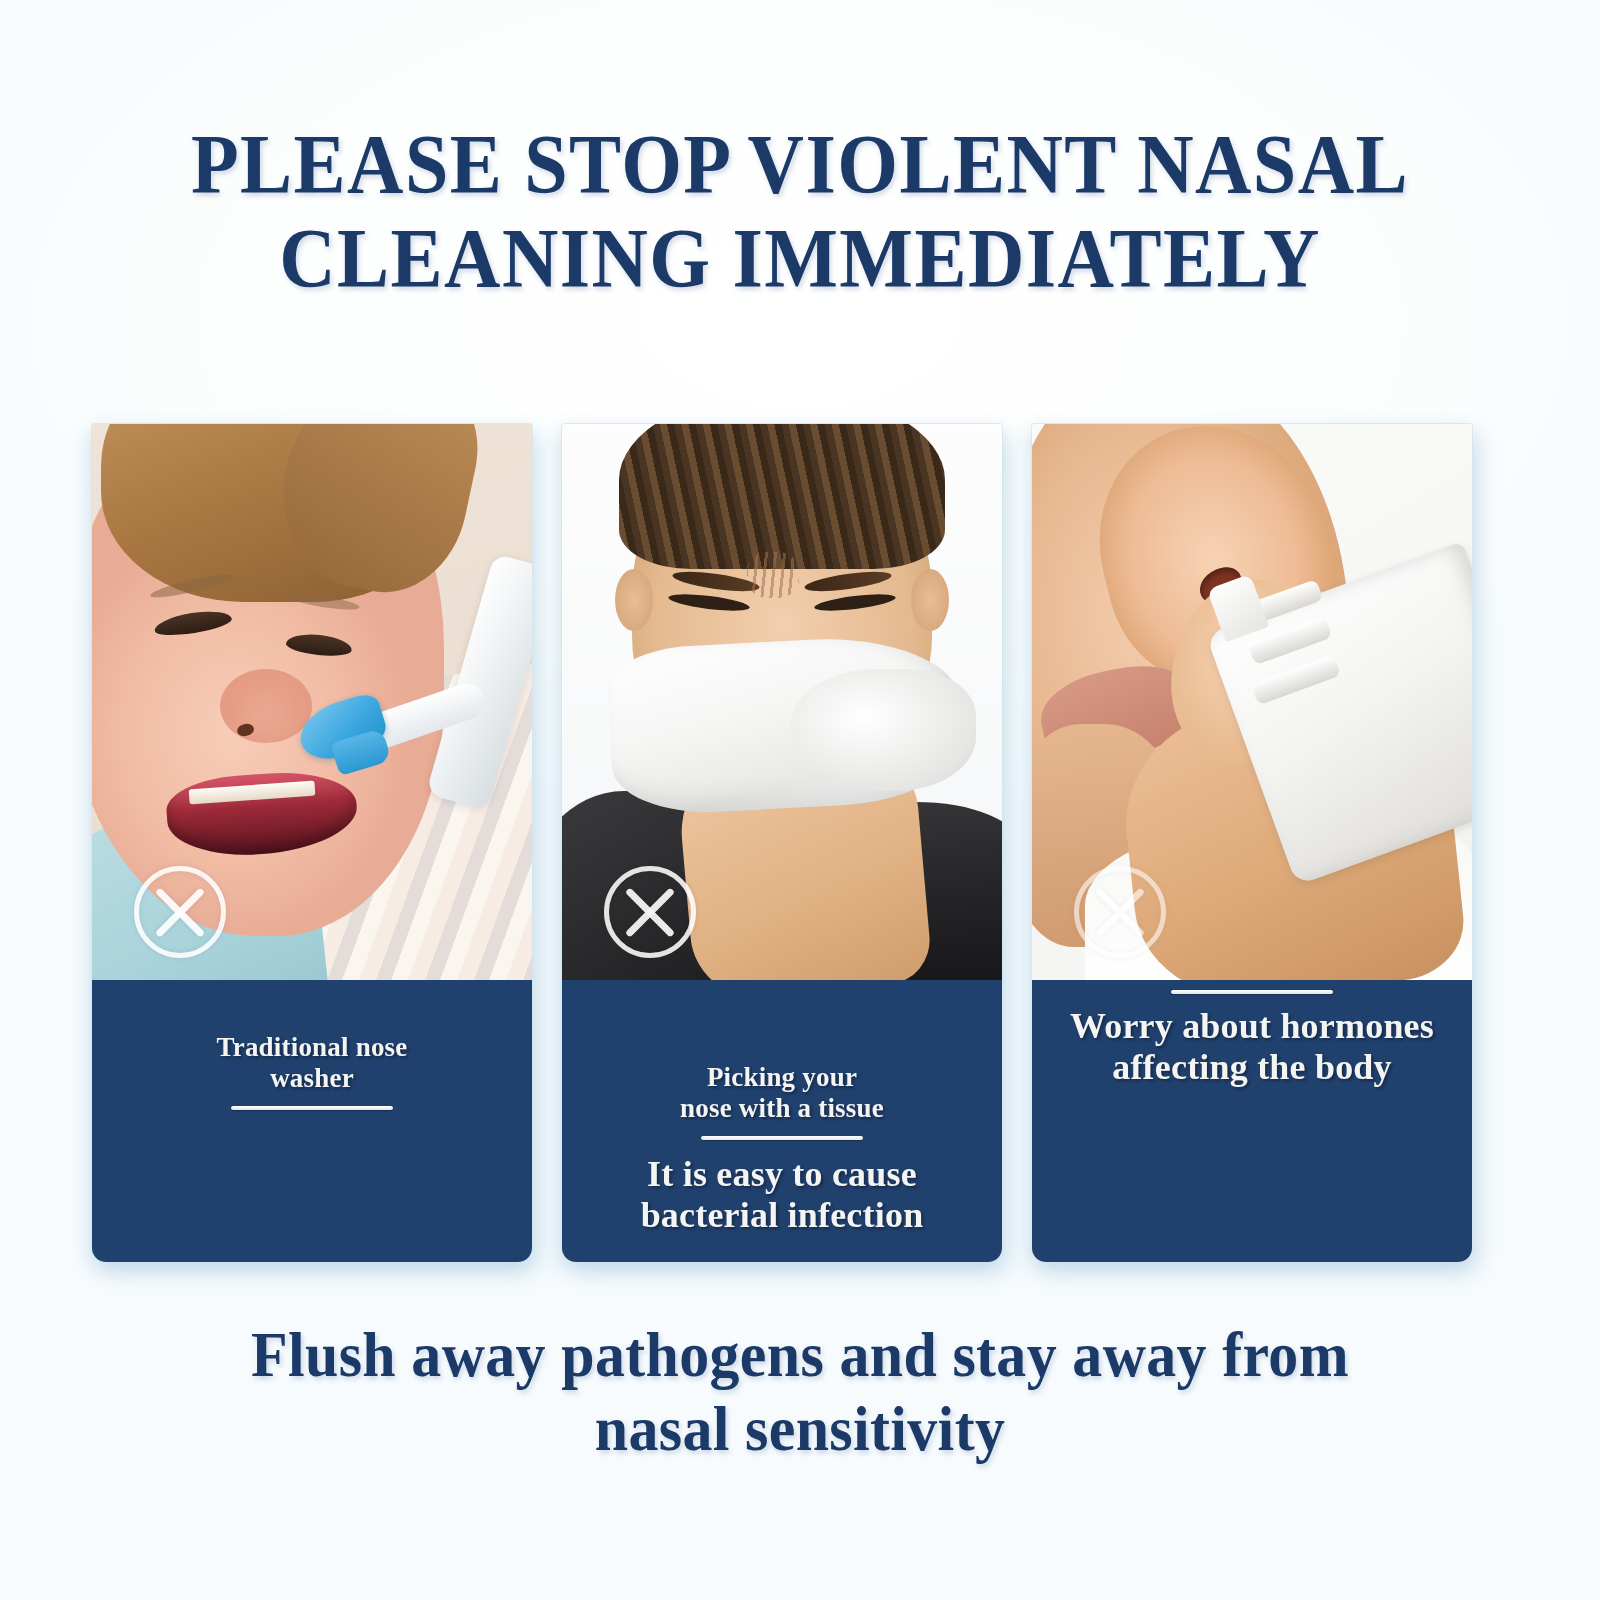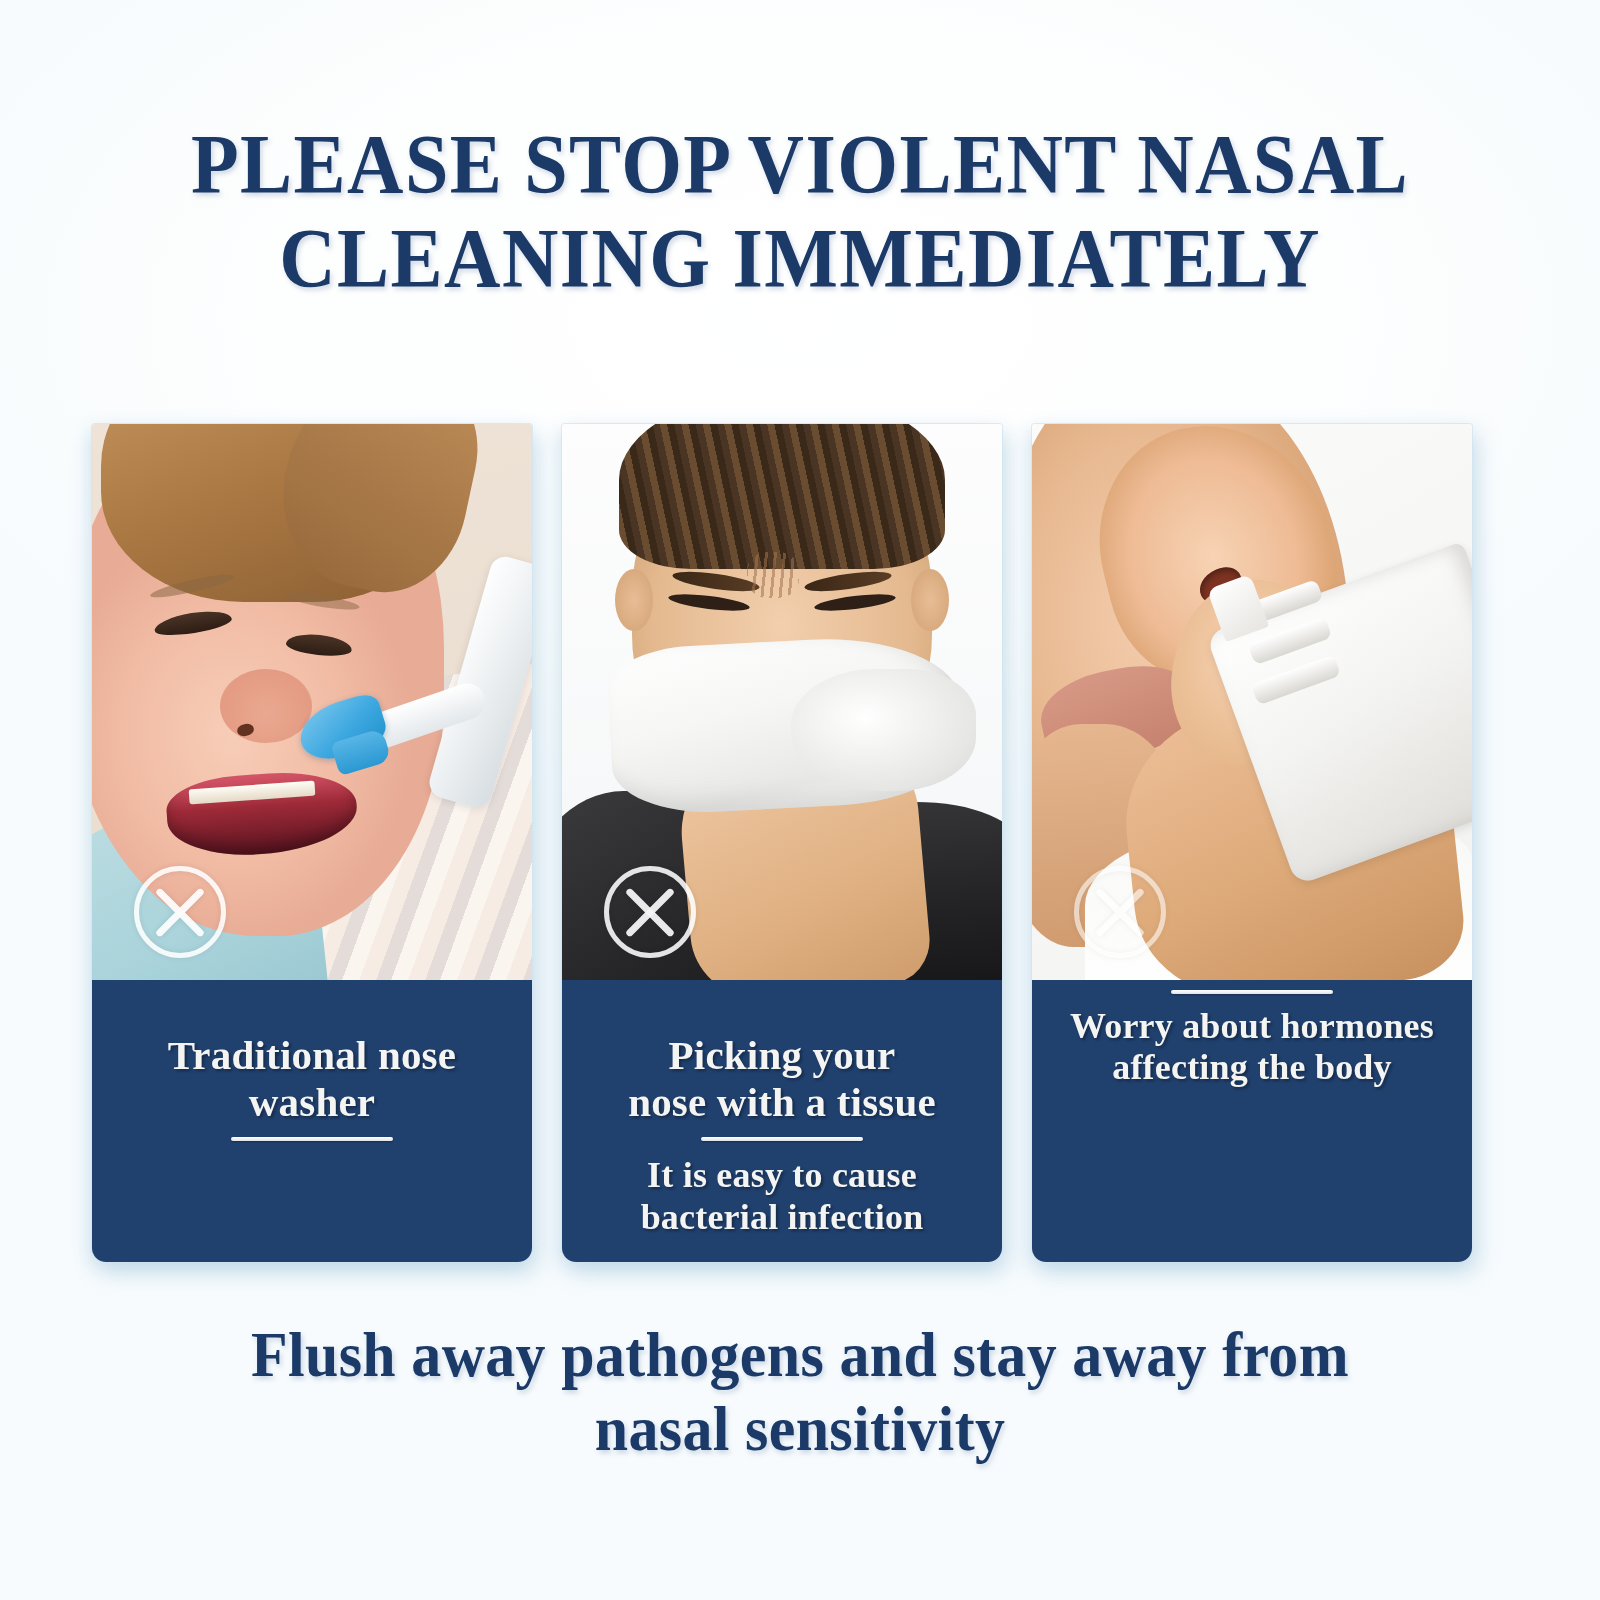--- a/index.html
+++ b/index.html
@@ -331,21 +331,21 @@
     color:#f4f5f3;
     text-align:center;
     padding:0 16px;
     display:flex;
     flex-direction:column;
     align-items:center;
   }
   .cap-title {
     font-family:"Liberation Serif","DejaVu Serif",serif;
     font-weight:700;
-    font-size:41px;
+    font-size:27px;
     line-height:1.14;
     letter-spacing:0.2px;
     text-shadow:2px 2px 3px rgba(0,0,0,0.35);
     white-space:pre-line;
   }
   .divider {
     width:162px; height:4px;
     background:linear-gradient(180deg,#ffffff 0%,#dfe4ea 100%);
     border-radius:2px;
     margin:12px 0 14px;
@@ -356,21 +356,21 @@
     font-weight:700;
     font-size:36px;
     line-height:1.14;
     letter-spacing:0.2px;
     text-shadow:2px 2px 3px rgba(0,0,0,0.35);
     white-space:pre-line;
   }
 
   
   .card1 .cap-title { padding-top:52px; }
-  .card2 .cap-title { padding-top:52px; }
+  .card2 .cap-title { padding-top:52px;margin-top:30px; }
   .card3 .cap-title { padding-top:56px; }
   .card3 .divider   { margin:10px 0 12px; }
 
   
   .tagline {
     position:absolute;
     left:130px; top:1318px; width:1340px;
     text-align:center;
     color:#1c3a68;
     font-family:"Liberation Serif","DejaVu Serif",serif;

